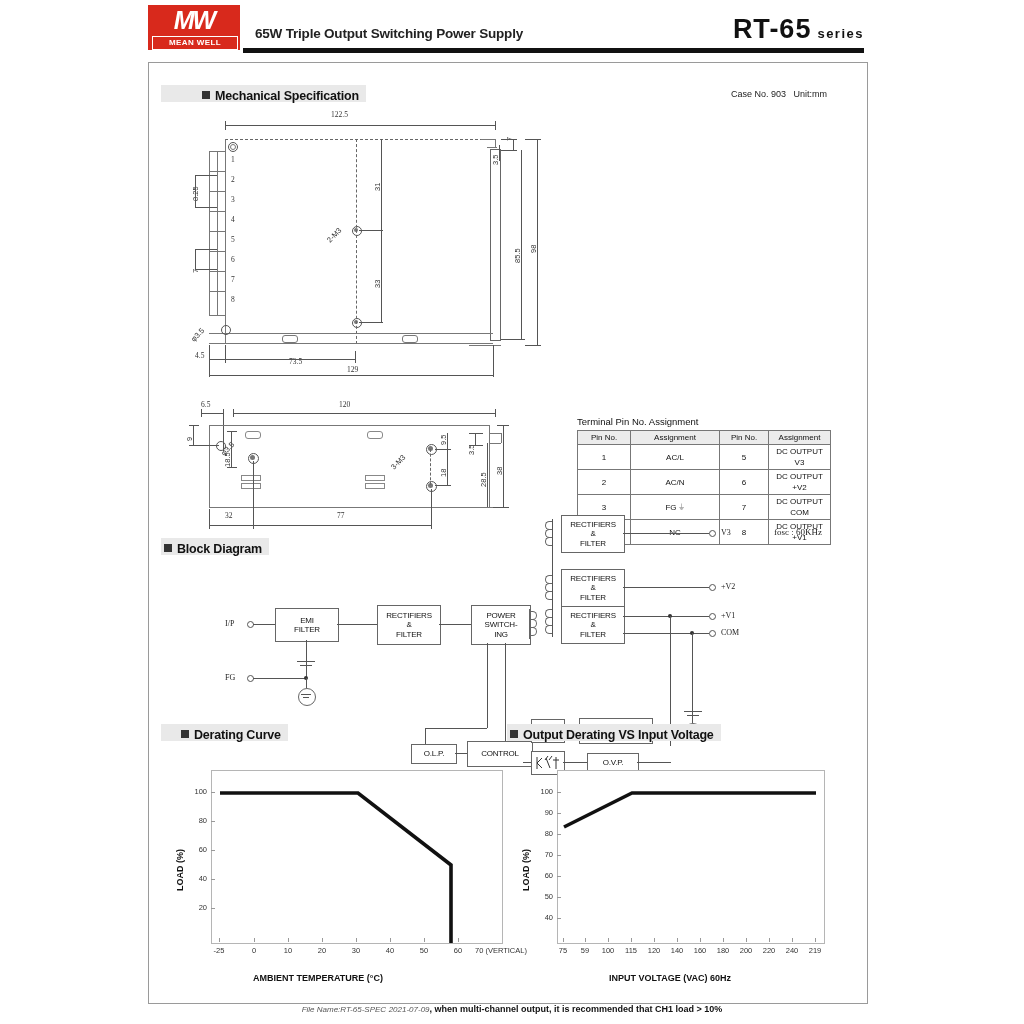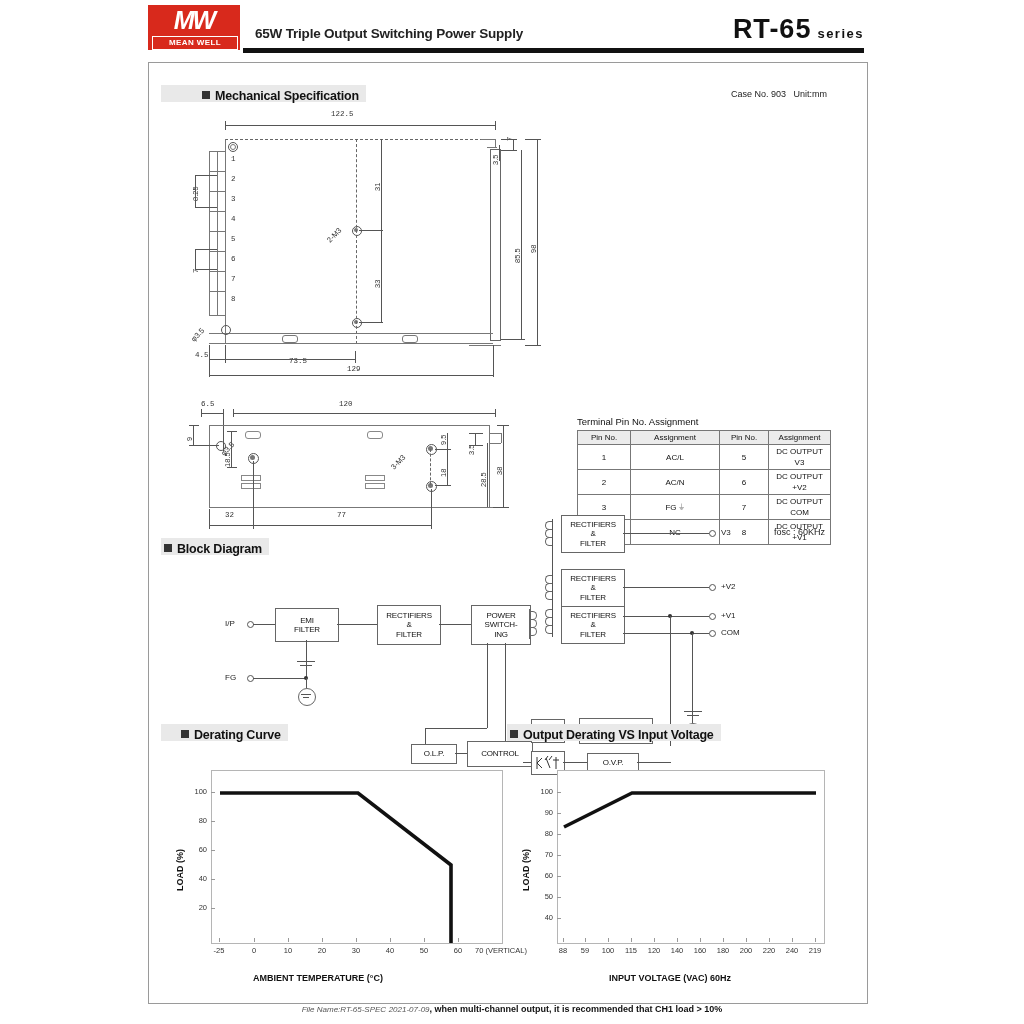--- a/index.html
+++ b/index.html
@@ -50,26 +50,26 @@
   .sec-head{
     position:absolute;height:15px;background:#e9e9e9;
     padding:1px 7px 1px 3px;white-space:nowrap;
   }
   .sec-head .sq{
     display:inline-block;width:8px;height:8px;background:#333;
     margin-right:5px;vertical-align:1px;
   }
   .sec-head .txt{font-size:12.5px;font-weight:bold;color:#111;letter-spacing:-.2px;}
   
-  .dim{position:absolute;font-size:7.5px;color:#333;white-space:nowrap;font-family:Liberation Mono, monospace;}
+  .dim{position:absolute;font-size:7.5px;color:#333;white-space:nowrap;font-family:Liberation Serif, serif;}
   .dimv{position:absolute;font-size:7.5px;color:#333;white-space:nowrap;
     transform:rotate(-90deg);transform-origin:left top;}
   .dimr{position:absolute;font-size:7.5px;color:#333;white-space:nowrap;
     transform:rotate(-45deg);transform-origin:left top;}
-  .lbl{position:absolute;font-size:8px;color:#222;white-space:nowrap;}
+  .lbl{position:absolute;font-size:8px;color:#222;white-space:nowrap;font-family:Liberation Serif, serif;}
   .ln{position:absolute;background:#555;}
   .lnh{height:1px;}
   .lnv{width:1px;}
   .thin{background:#777;}
   .dash-h{position:absolute;height:0;border-top:1px dashed #666;}
   .dash-v{position:absolute;width:0;border-left:1px dashed #666;}
   
   #case-meta{position:absolute;right:40px;top:26px;font-size:9px;color:#222;white-space:nowrap;}
   
   #pin-table-title{position:absolute;font-size:9.5px;color:#111;white-space:nowrap;}
@@ -535,21 +535,21 @@
     <div class="tick" style="left:408px;top:771px;width:4px;height:1px;"></div>
     <div class="ax-lbl" style="left:382px;top:787px;width:22px;text-align:right;">70</div>
     <div class="tick" style="left:408px;top:792px;width:4px;height:1px;"></div>
     <div class="ax-lbl" style="left:382px;top:808px;width:22px;text-align:right;">60</div>
     <div class="tick" style="left:408px;top:813px;width:4px;height:1px;"></div>
     <div class="ax-lbl" style="left:382px;top:829px;width:22px;text-align:right;">50</div>
     <div class="tick" style="left:408px;top:834px;width:4px;height:1px;"></div>
     <div class="ax-lbl" style="left:382px;top:850px;width:22px;text-align:right;">40</div>
     <div class="tick" style="left:408px;top:855px;width:4px;height:1px;"></div>
 
-    <div class="ax-lbl" style="left:404px;top:883px;width:20px;">88</div>
+    <div class="ax-lbl" style="left:404px;top:883px;width:20px;">75</div>
     <div class="tick" style="left:414px;top:875px;width:1px;height:4px;"></div>
     <div class="ax-lbl" style="left:426px;top:883px;width:20px;">59</div>
     <div class="tick" style="left:436px;top:875px;width:1px;height:4px;"></div>
     <div class="ax-lbl" style="left:448px;top:883px;width:22px;">100</div>
     <div class="tick" style="left:459px;top:875px;width:1px;height:4px;"></div>
     <div class="ax-lbl" style="left:471px;top:883px;width:22px;">115</div>
     <div class="tick" style="left:482px;top:875px;width:1px;height:4px;"></div>
     <div class="ax-lbl" style="left:494px;top:883px;width:22px;">120</div>
     <div class="tick" style="left:505px;top:875px;width:1px;height:4px;"></div>
     <div class="ax-lbl" style="left:517px;top:883px;width:22px;">140</div>

